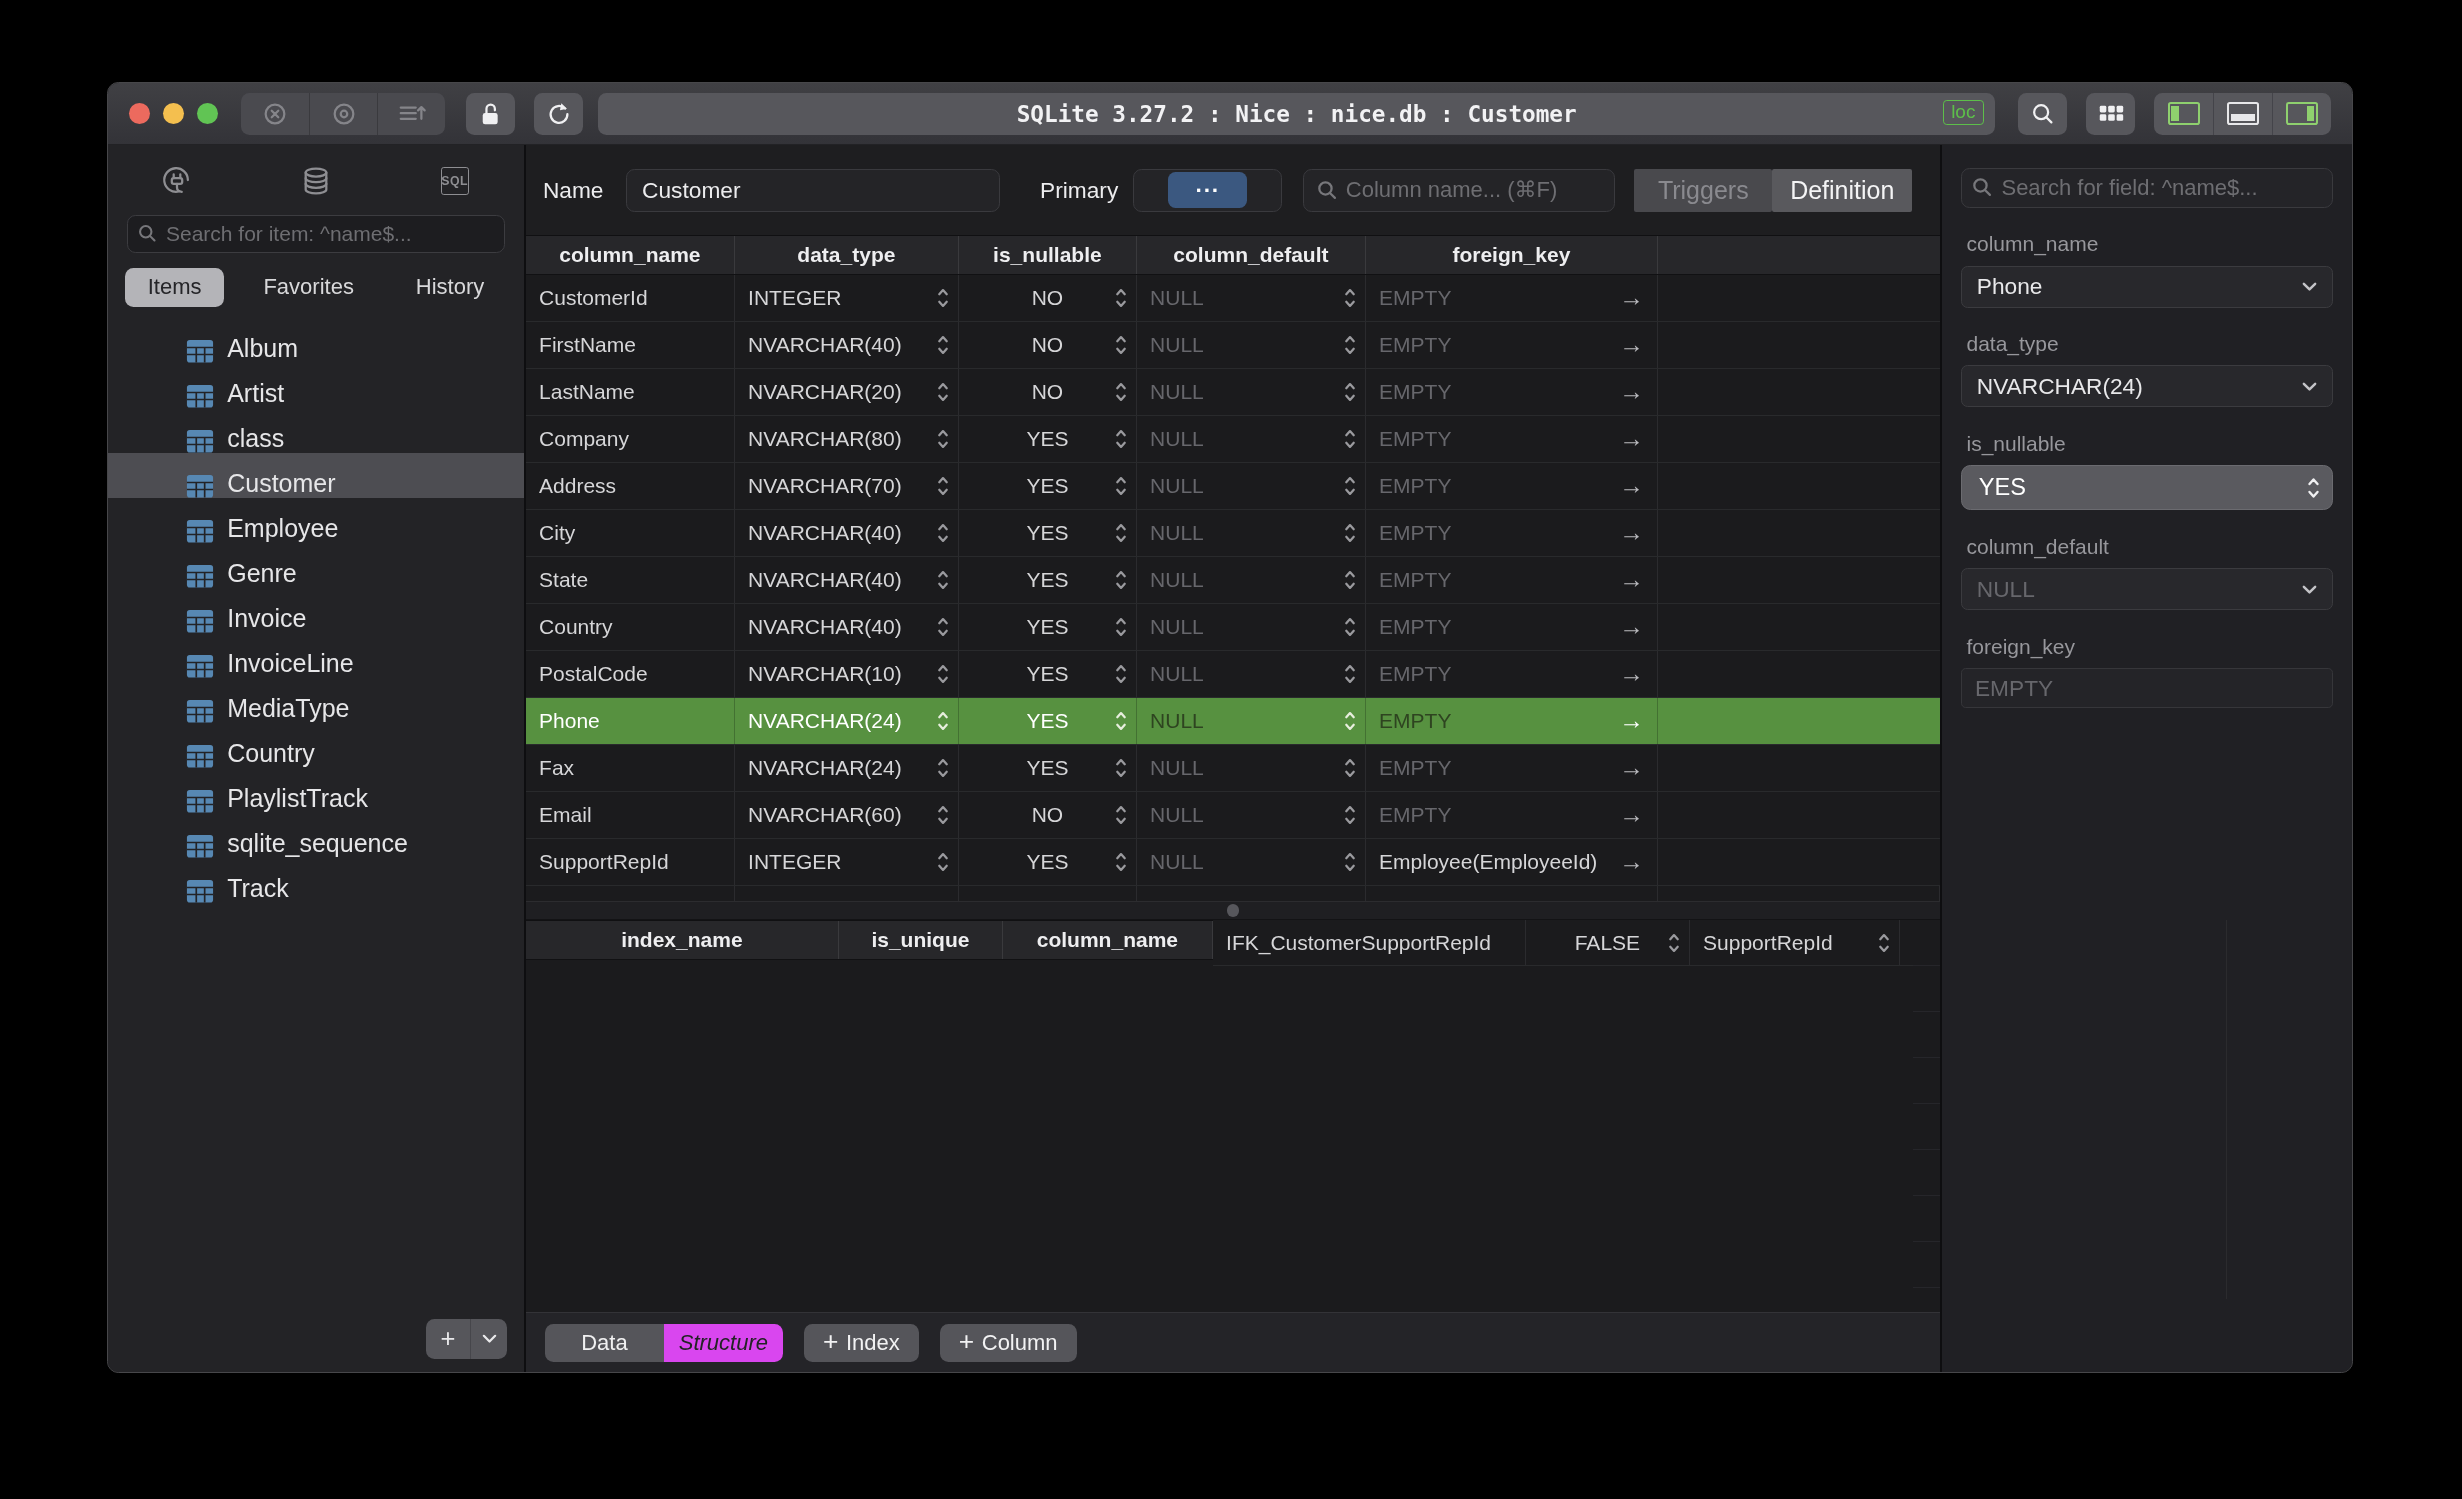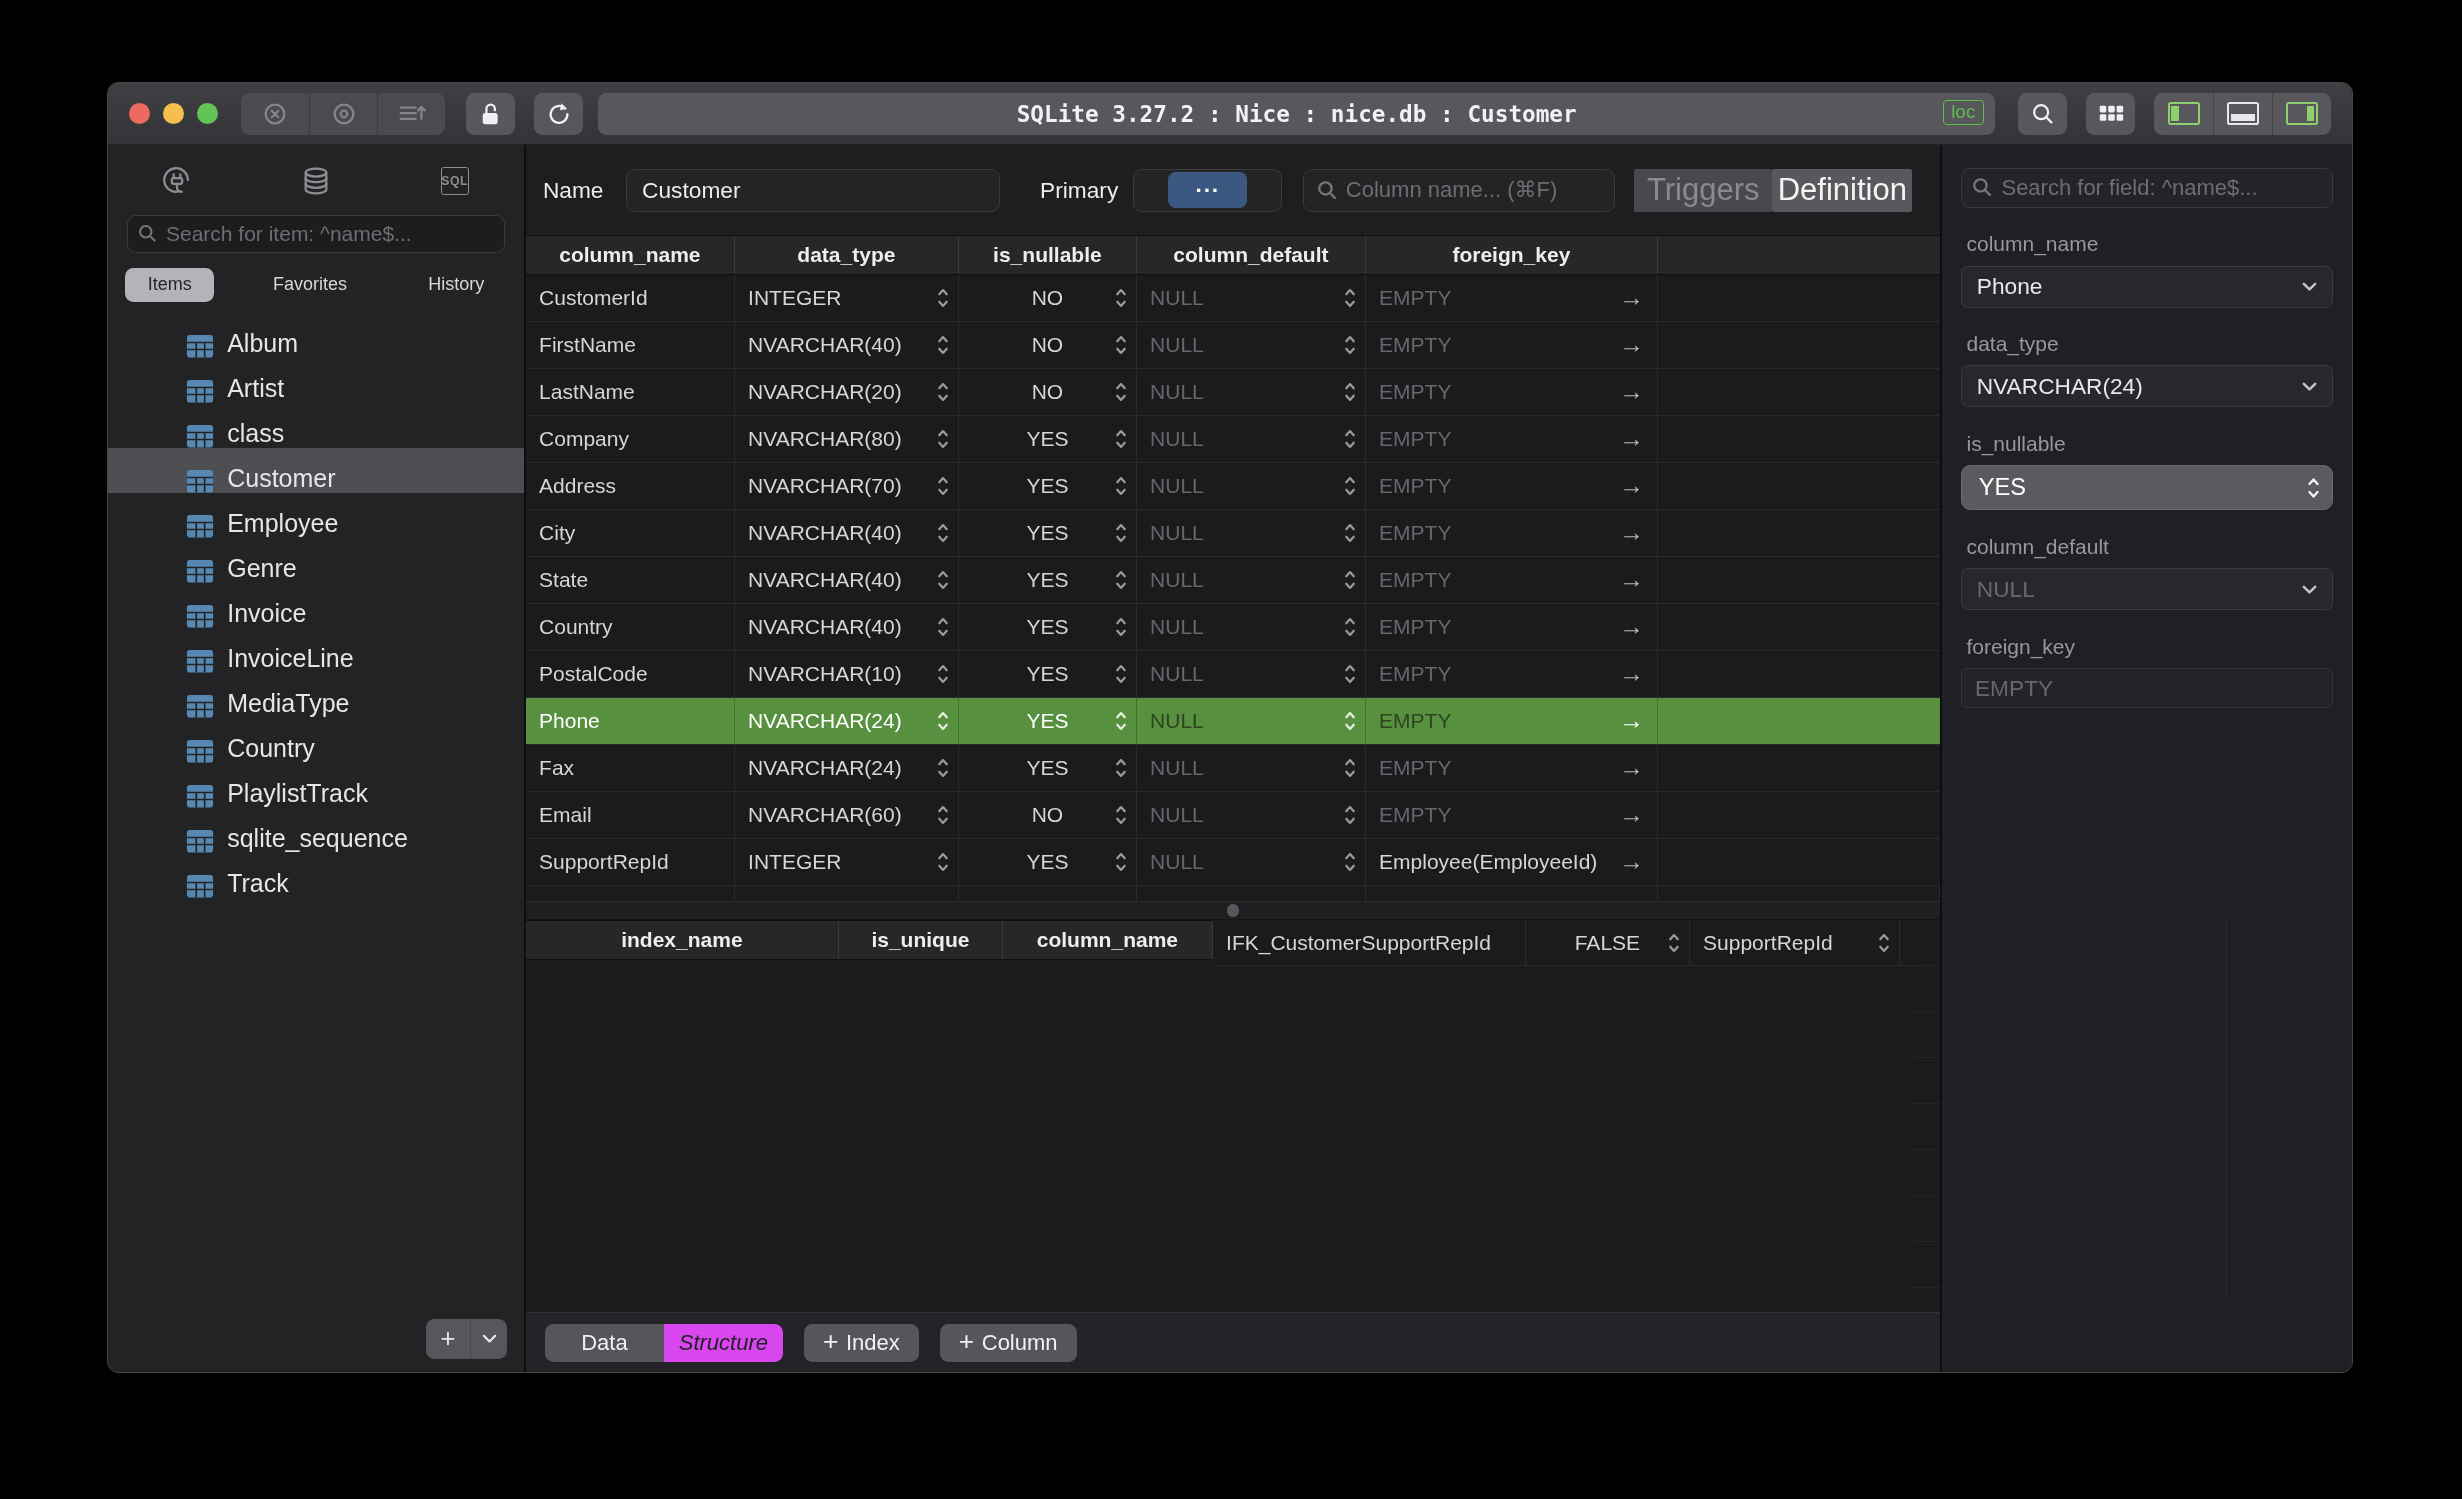--- a/index.html
+++ b/index.html
@@ -48,21 +48,21 @@
   .side-icons { height:62px; flex:none; display:flex; align-items:center; padding-top:9.4px; color:#8e8e92; }
   .side-icons .ic { flex:1; display:flex; justify-content:center; }
   .sql-box { width:28px; height:28px; border:1.9px solid #8e8e92; border-radius:2.8px;
     display:flex; align-items:center; justify-content:center; font-size:12.3px; font-weight:bold; letter-spacing:0.5px; }
   .search-field { height:38px; margin:7.6px 19px 0; background:#1d1d20; border:1.4px solid #3c3c40;
     border-radius:8.5px; display:flex; align-items:center; padding:0 9.4px; gap:7.6px; color:#77777b; }
   .search-field input { flex:1; background:transparent; border:none; outline:none;
     font-size:21px; color:#c8c8ca; font-family:inherit; min-width:0; }
   .search-field input::placeholder { color:#6e6e72; }
   .side-tabs { margin:15px 17px 0; display:flex; align-items:center; justify-content:space-between; }
-  .side-tab { border:none; background:transparent; color:#d8d8da; font-size:18px; font-family:inherit;
+  .side-tab { border:none; background:transparent; color:#d8d8da; font-size:22px; font-family:inherit;
     padding:6.6px 22.7px; border-radius:8.5px; }
   .side-tab.active { background:#b4b4b8; color:#252528; }
   .side-list { margin-top:11.3px; flex:1; overflow:hidden; }
   .side-item { height:45px; display:flex; align-items:flex-end; gap:13.2px; padding-left:78px;
     font-size:25px; color:#e6e6e8; }
   .side-item.selected { background:#4d4d52; }
   .side-footer { position:absolute; bottom:13.2px; right:17px; }
   .split-btn { display:flex; height:40px; width:81px; background:#56565b; border-radius:8.5px; overflow:hidden; }
   .split-btn button { border:none; background:transparent; color:#e9e9eb; font-size:25.5px; font-family:inherit;
     display:flex; align-items:center; justify-content:center; }
@@ -80,21 +80,21 @@
   .primary-label { margin-left:40px; }
   .primary-well { width:149px; height:43px; margin-left:15px; background:#242427; border:1.4px solid #3a3a3e;
     border-radius:8.5px; display:flex; align-items:center; justify-content:center; }
   .primary-btn { width:79px; height:36px; background:#3b5880; border:none; border-radius:7.6px; color:#fff;
     font-size:22.7px; font-weight:bold; letter-spacing:1.9px; line-height:9.4px; padding-bottom:11.3px; }
   .col-search { width:312px; height:43px; margin-left:21px; background:#242427; border:1.4px solid #3a3a3e;
     border-radius:8.5px; display:flex; align-items:center; padding:0 11.3px; gap:7.6px; color:#77777b; }
   .col-search input { flex:1; background:transparent; border:none; outline:none; font-size:22px;
     color:#c8c8ca; font-family:inherit; min-width:0; }
   .col-search input::placeholder { color:#6e6e72; }
-  .btn { height:43px; border:none; border-radius:2px; font-size:31px; font-family:inherit; }
+  .btn { height:43px; border:none; border-radius:2px; font-size:25px; font-family:inherit; }
   .triggers-btn { width:138px; margin-left:19px; background:#49494d; color:#8a8a8f; }
   .definition-btn { width:140px; background:#59595d; color:#f4f4f5; }
 
   
   .thead { height:40px; flex:none; background:#27272a; border-top:1.9px solid #101012;
     border-bottom:0.9px solid #111113; display:flex; }
   .th { display:flex; align-items:center; justify-content:center; font-weight:bold; font-size:21px;
     color:#eeeef0; border-right:0.9px solid #3a3a3d; }
   .th.fill { flex:1; border-right:none; }
   .row { height:47px; flex:none; display:flex; border-bottom:0.9px solid #292a2c; color:#d6d6d8; }

